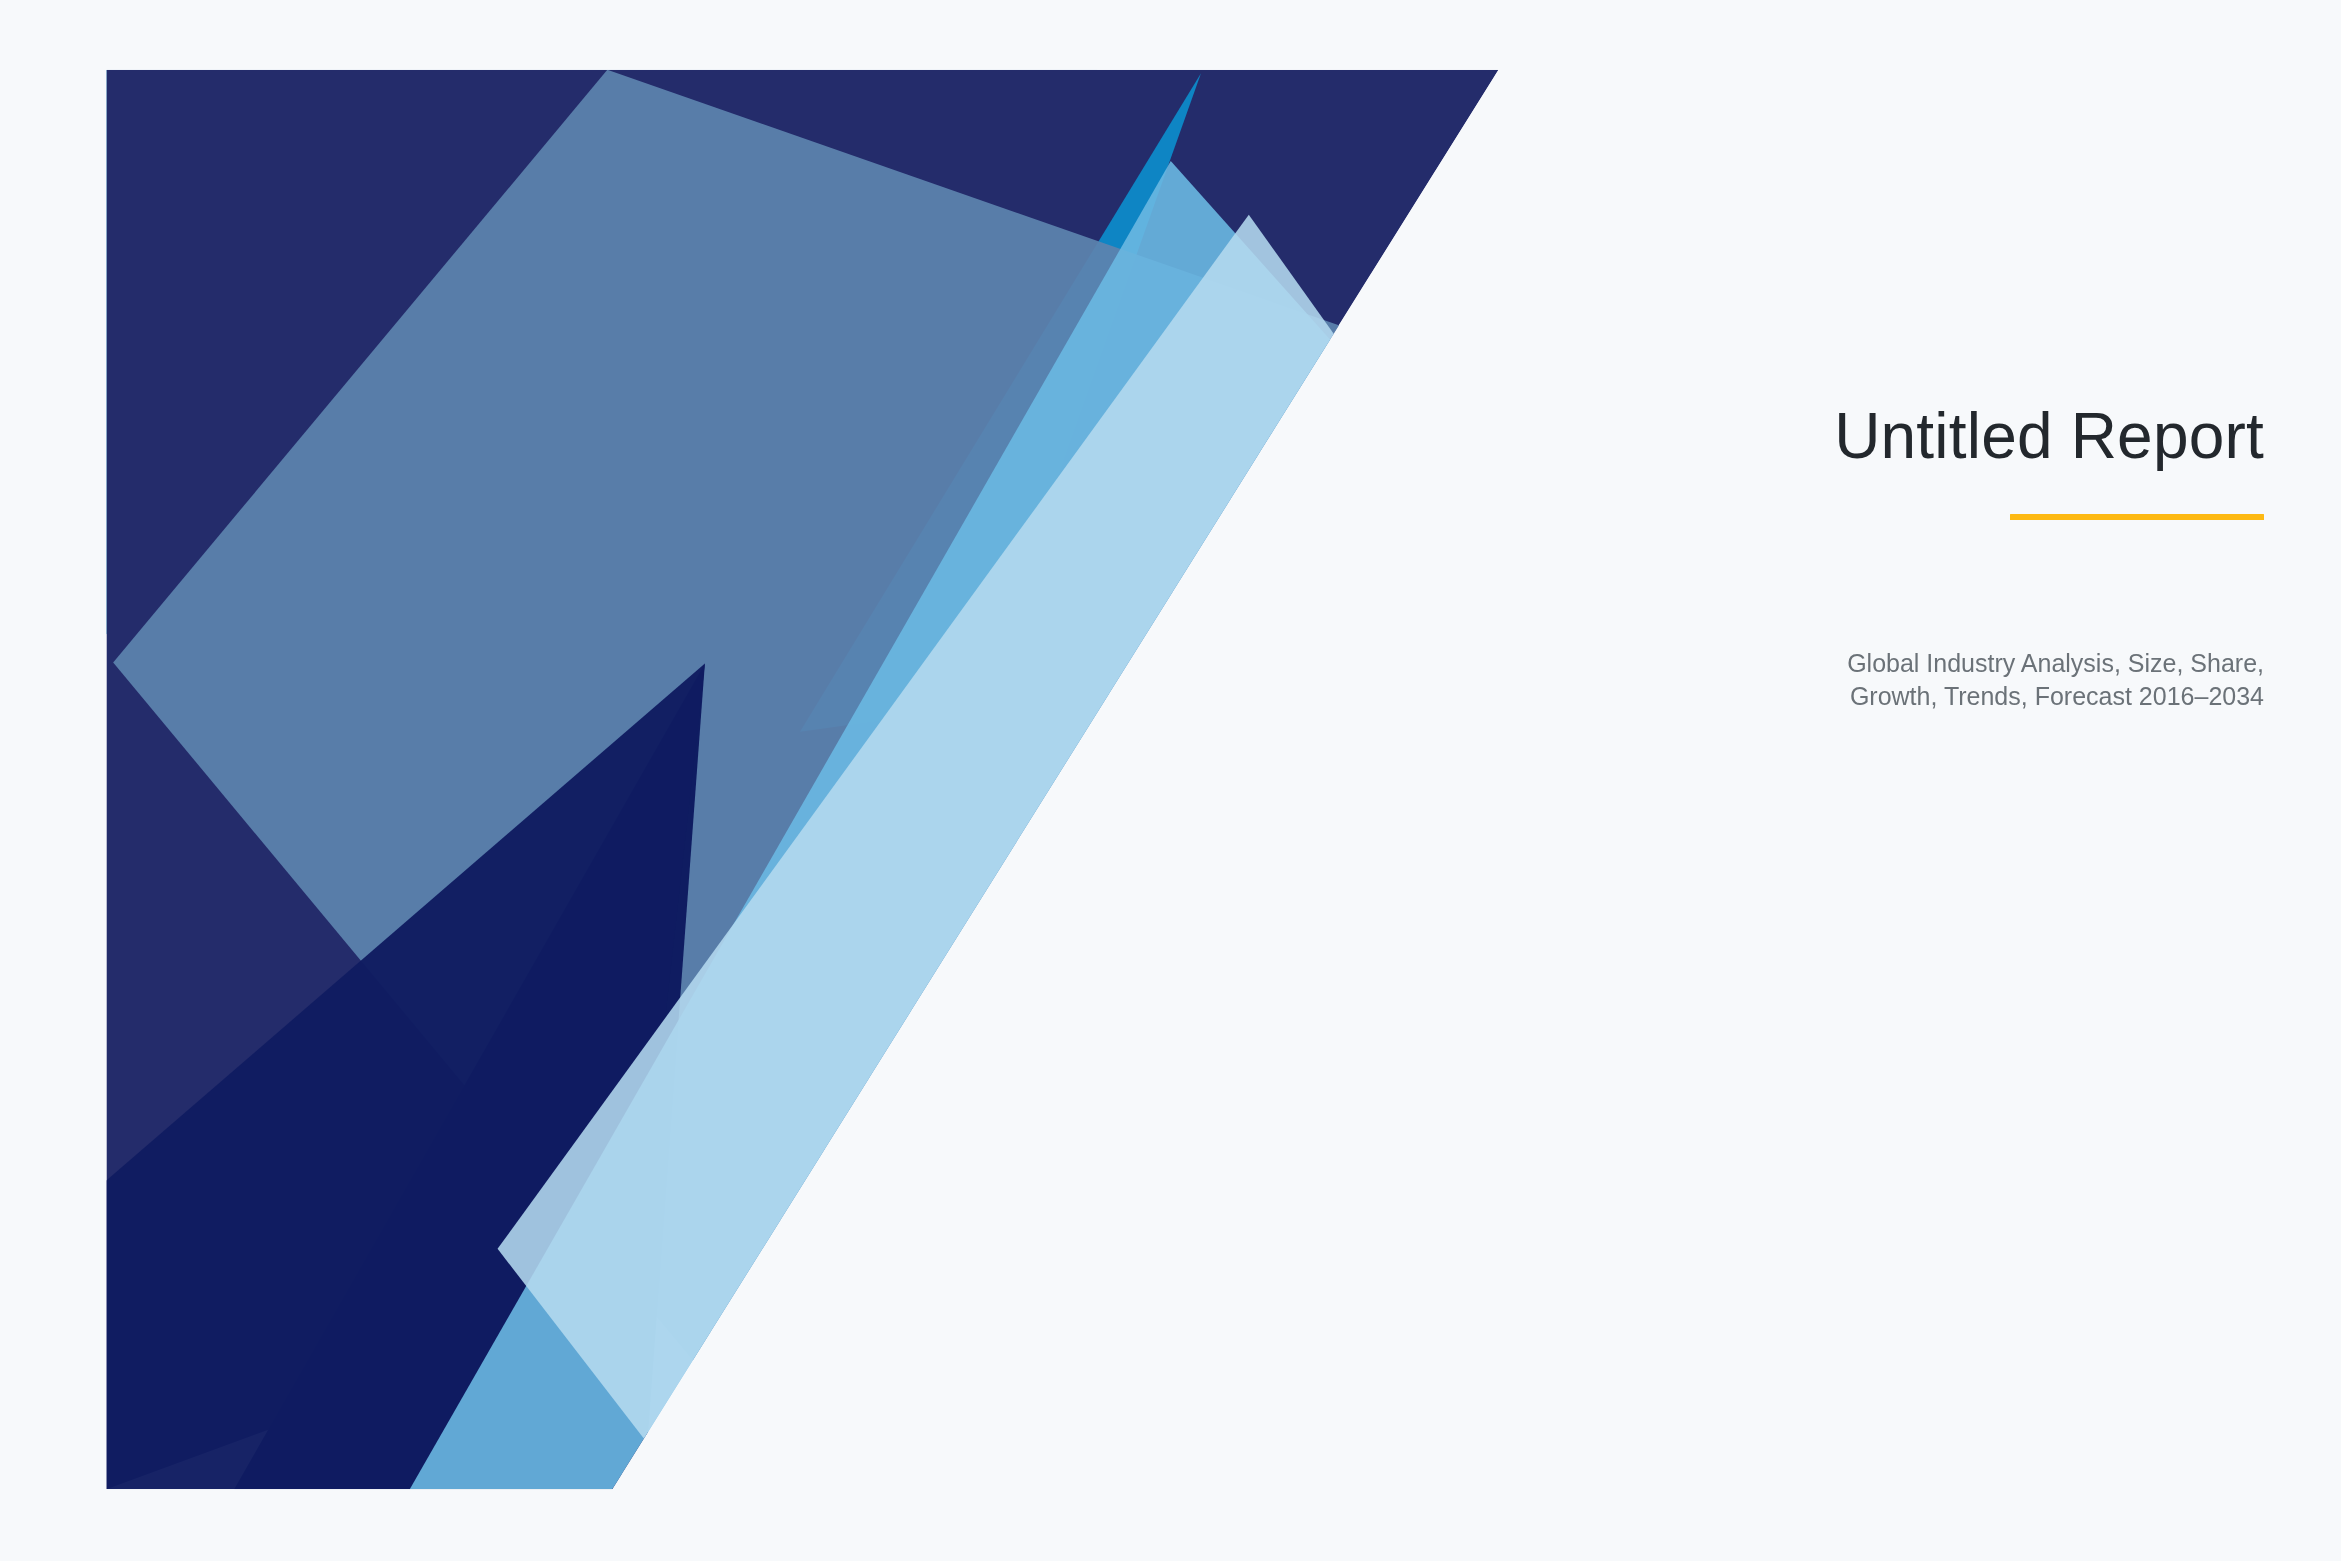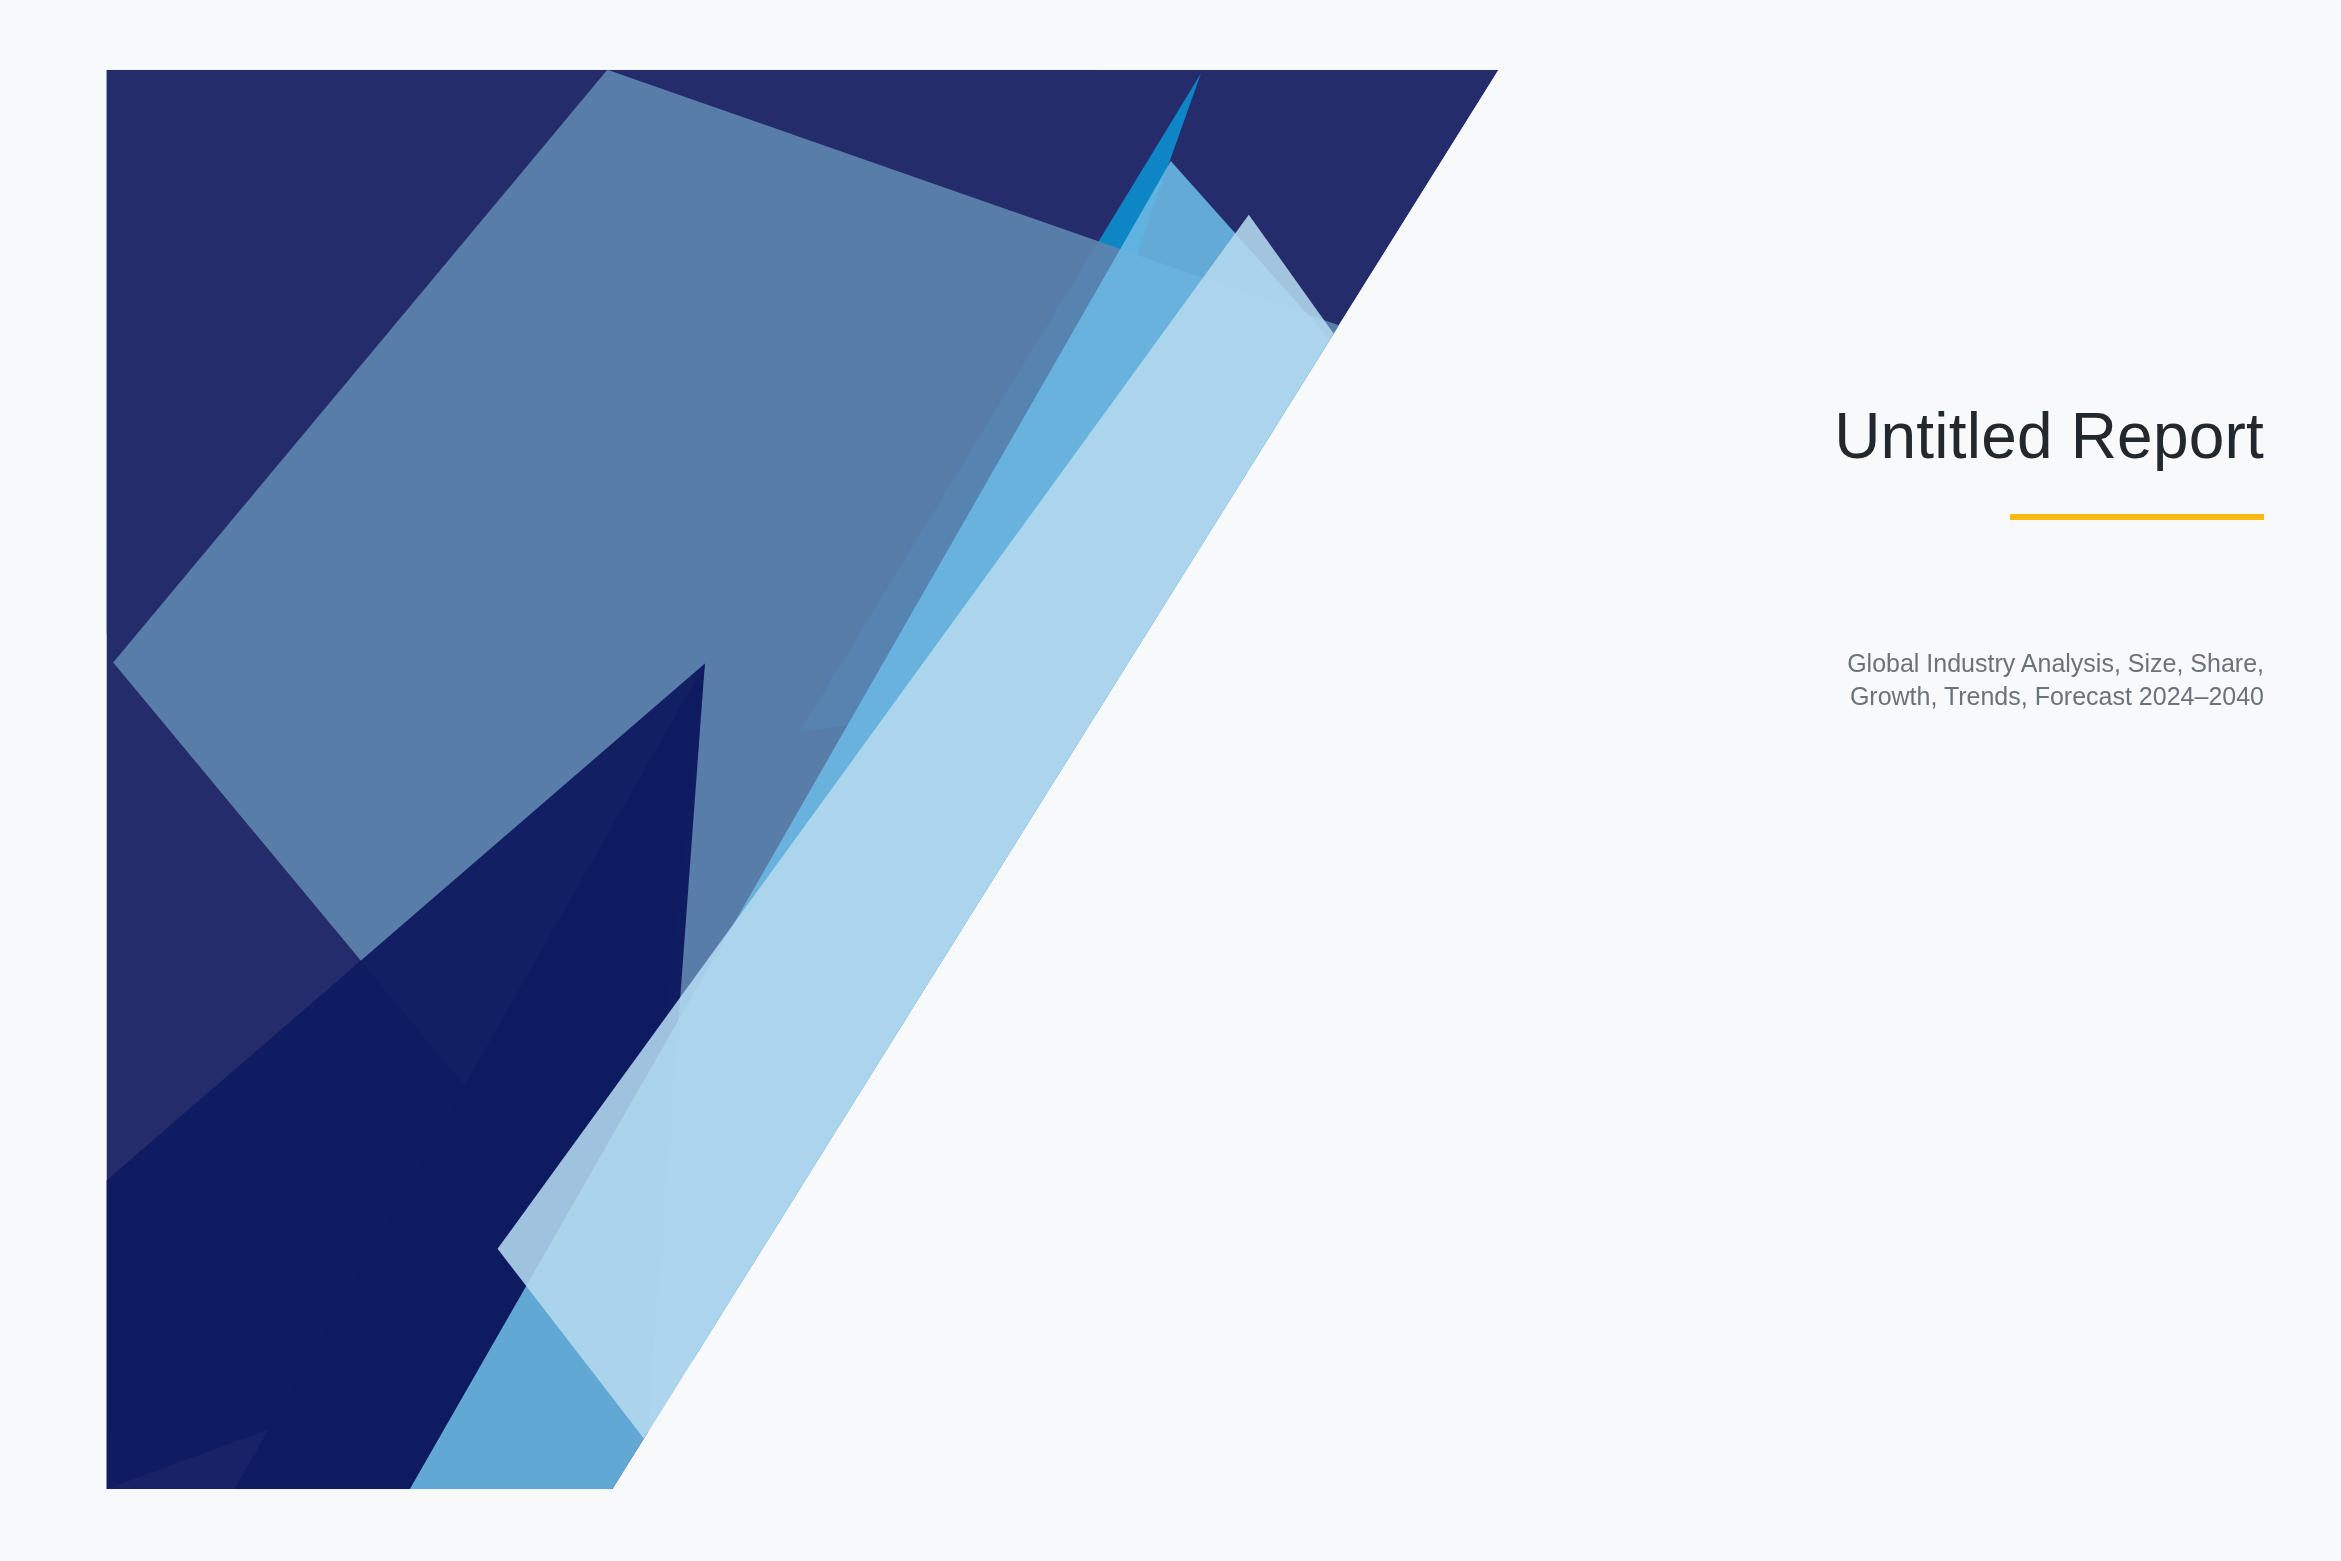--- a/index.html
+++ b/index.html
@@ -113,17 +113,17 @@
         <polygon fill="#b4d9ef" fill-opacity="0.88" points="2560,440 2870,875 1400,3053 1020,2560"></polygon>
 
       </g>
     </svg>
   </div>
 
   <div id="cover-text-block">
     <h1 id="report-title">Untitled Report</h1>
     <div id="title-accent-rule"></div>
     <div id="report-subtitle">Global Industry Analysis, Size, Share,
-Growth, Trends, Forecast 2024–2040</div>
+Growth, Trends, Forecast 2016–2034</div>
   </div>
 
 </div>
 
 
 </body></html>

